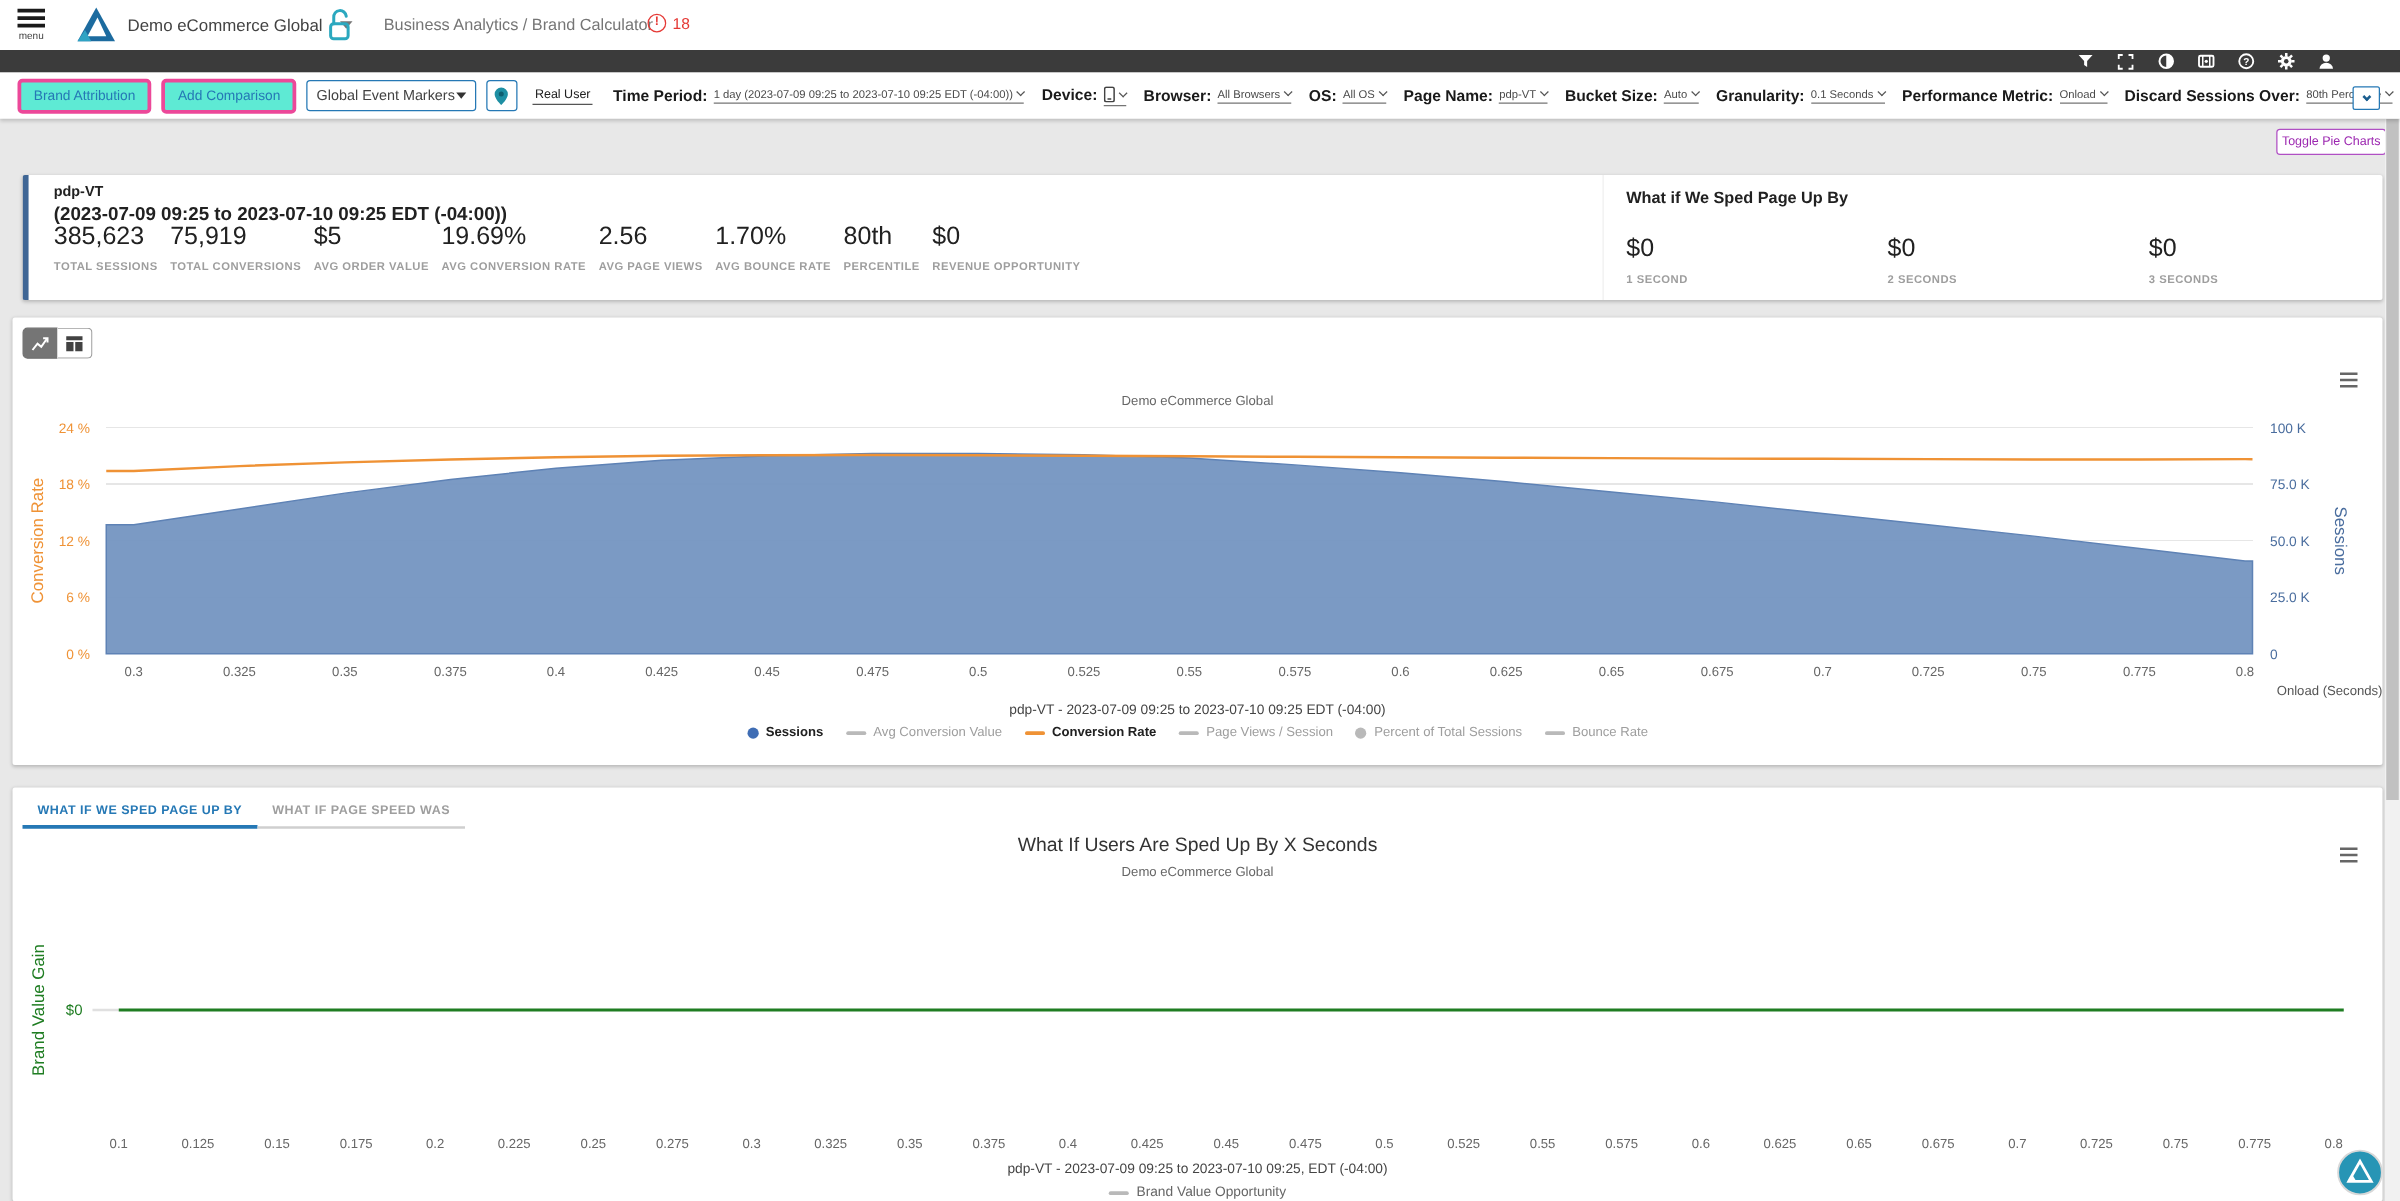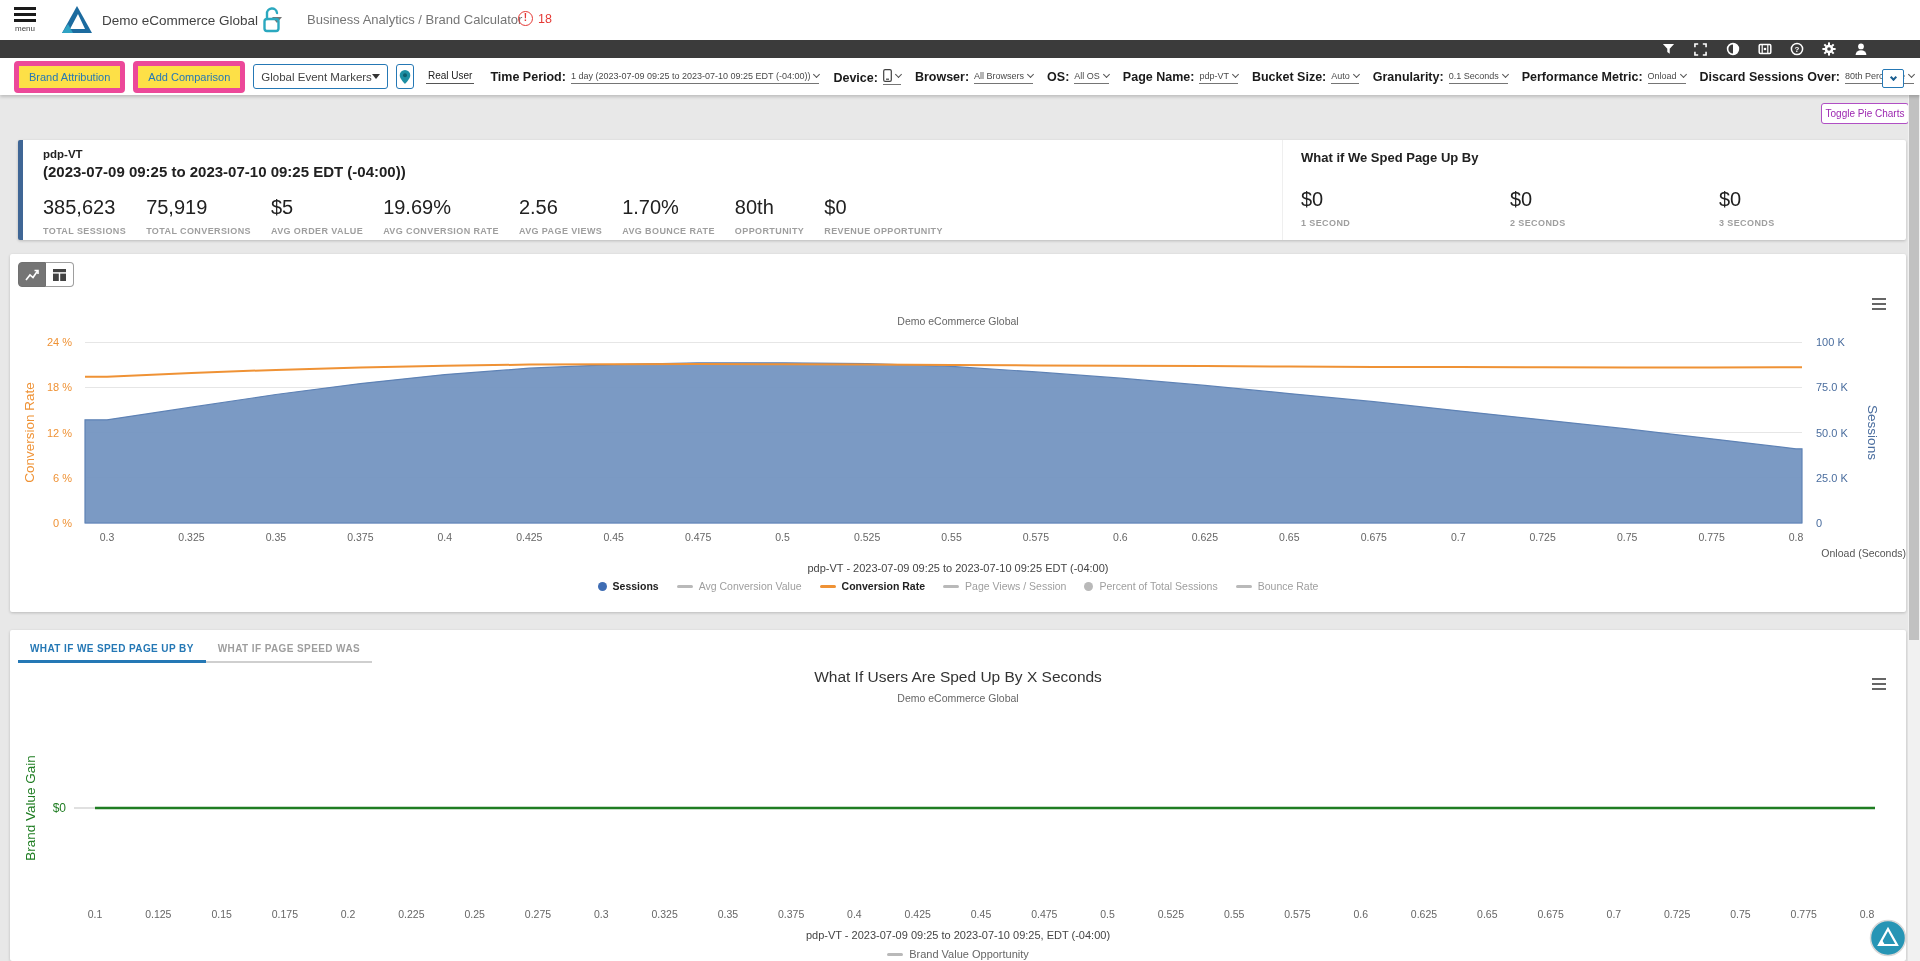--- a/index.html
+++ b/index.html
@@ -22,40 +22,40 @@
 .alert{position:absolute;left:518px;top:11px;display:flex;align-items:center;gap:5px;cursor:pointer}
 .alert-ic{width:15px;height:15px;border:1.7px solid #e53935;border-radius:50%;color:#e53935;font-size:10px;font-weight:bold;line-height:12px;text-align:center}
 .alert-count{color:#e53935;font-size:12.5px}
 
 
 .darkbar{position:absolute;left:0;top:40px;width:1920px;height:18px;background:#3b3b3b;display:flex;align-items:center;justify-content:flex-end;gap:17px;padding-right:52px}
 .ubtn{width:15px;height:15px;display:flex;align-items:center;justify-content:center;cursor:pointer}
 
 
 .filterbar{position:absolute;left:0;top:58px;width:1920px;height:37px;background:#fff;box-shadow:0 2px 3px rgba(0,0,0,.18);display:flex;align-items:center;padding-left:14px;gap:8px;z-index:4;white-space:nowrap}
-.obtn{font-size:11px;color:#2578b5;background:#fde047;border:5px solid #ec4899;border-radius:4px;padding:5px 10px;cursor:pointer}
+.obtn{font-size:11px;color:#2578b5;background:#5eead4;border:3px solid #ec4899;border-radius:4px;padding:5px 10px;cursor:pointer}
 .selbox{width:140px;height:25px;border:1px solid #2578b5;border-radius:3px;display:flex;align-items:center;justify-content:space-between;padding:0 7px;font-size:11.5px;color:#424242;cursor:pointer;background:#fff}
 .tri-sm{width:0;height:0;border-left:4px solid transparent;border-right:4px solid transparent;border-top:5px solid #333}
 .pinbtn{width:26px;height:25px;border:1px solid #2578b5;border-radius:3px;display:flex;align-items:center;justify-content:center;cursor:pointer;background:#fff}
 .realuser{font-size:10px;color:#212121;border-bottom:1px solid #555;padding:0 2px 2px;margin:0 8px 0 4px;cursor:pointer}
-.fitem{display:flex;align-items:flex-end;gap:5px;margin-right:6px}
+.fitem{display:flex;align-items:flex-start;gap:5px;margin-right:6px}
 .flabel{font-size:12.5px;font-weight:bold;color:#1a1a1a}
 .fvalue{display:flex;align-items:center;gap:4px;font-size:9px;color:#4a4a4a;border-bottom:1px solid #757575;padding-bottom:2px;cursor:pointer}
 .chev{width:5px;height:5px;border-right:1.4px solid #555;border-bottom:1.4px solid #555;transform:rotate(45deg);margin-bottom:2px}
 .expandbox{position:absolute;right:16px;top:11px;width:22px;height:19px;border:1px solid #2578b5;border-radius:2px;background:#fff;display:flex;align-items:center;justify-content:center;cursor:pointer}
 .expandbox .chev{border-color:#1b5e8f;border-width:2px}
 
 
 .pie-btn{position:absolute;left:1821px;top:103px;width:88px;height:21px;background:#fff;border:1px solid #b04fc4;border-radius:3px;color:#9c27b0;font-size:10px;display:flex;align-items:center;justify-content:center;cursor:pointer}
 
 
 .sumcard{position:absolute;left:18px;top:140px;width:1888px;height:100px;background:#fff;border-left:5px solid #3f6695;box-shadow:0 1px 3px rgba(0,0,0,.2);border-radius:2px}
 .sum-name{position:absolute;left:20px;top:8px;font-size:11.5px;font-weight:bold;color:#212121}
 .sum-range{position:absolute;left:20px;top:23px;font-size:15px;font-weight:bold;color:#212121}
-.stats-row{position:absolute;left:20px;top:56px;display:flex;gap:20px}
+.stats-row{position:absolute;left:20px;top:38px;display:flex;gap:10px}
 .stat .st-val{font-size:20px;color:#212121}
 .stat .st-lbl{font-size:9px;font-weight:bold;color:#9e9e9e;letter-spacing:.4px;margin-top:7px}
 .whatif{position:absolute;left:1259px;top:0;width:628px;height:100px;border-left:1px solid #efefef;padding-left:18px}
 .wi-title{position:absolute;left:18px;top:10px;font-size:13px;font-weight:bold;color:#212121}
 .wi-items{position:absolute;left:18px;top:48px;display:flex}
 .wi-item{width:209px}
 .wi-item .st-val{font-size:20px;color:#212121}
 .wi-item .st-lbl{font-size:9px;font-weight:bold;color:#9e9e9e;letter-spacing:.4px;margin-top:7px}
 
 
@@ -289,21 +289,21 @@
     <div class="stat">
         <div class="st-val">2.56</div>
         <div class="st-lbl">AVG PAGE VIEWS</div>
       </div>
     <div class="stat">
         <div class="st-val">1.70%</div>
         <div class="st-lbl">AVG BOUNCE RATE</div>
       </div>
     <div class="stat">
         <div class="st-val">80th</div>
-        <div class="st-lbl">OPPORTUNITY</div>
+        <div class="st-lbl">PERCENTILE</div>
       </div>
     <div class="stat">
         <div class="st-val">$0</div>
         <div class="st-lbl">REVENUE OPPORTUNITY</div>
       </div>
   </div>
   <div class="whatif">
     <div class="wi-title">What if We Sped Page Up By</div>
     <div class="wi-items">
       <div class="wi-item">

